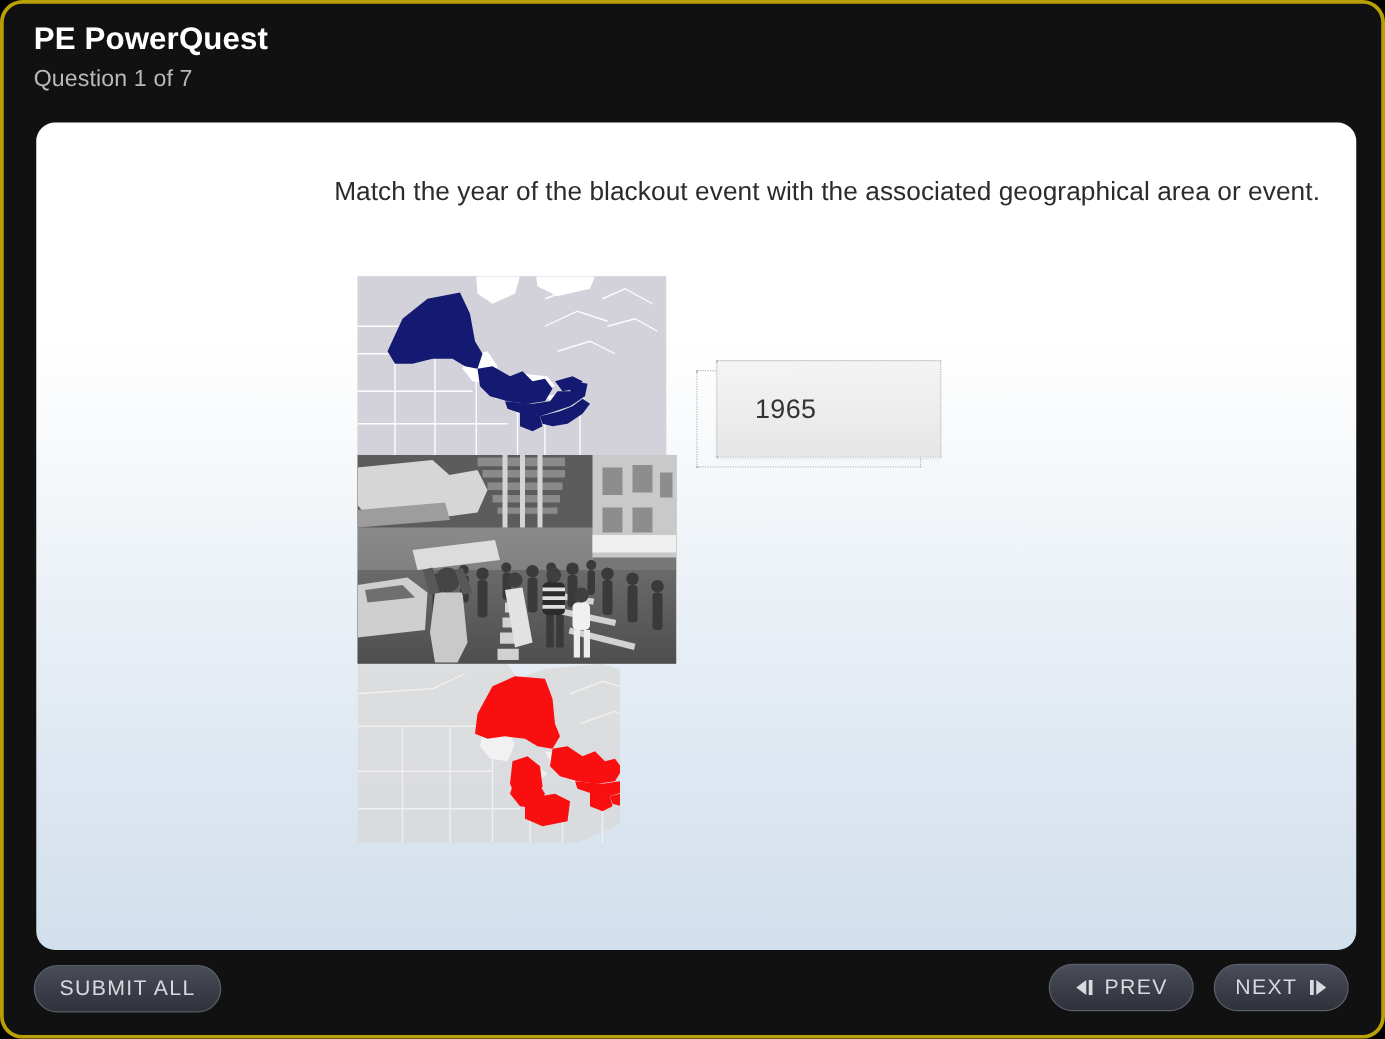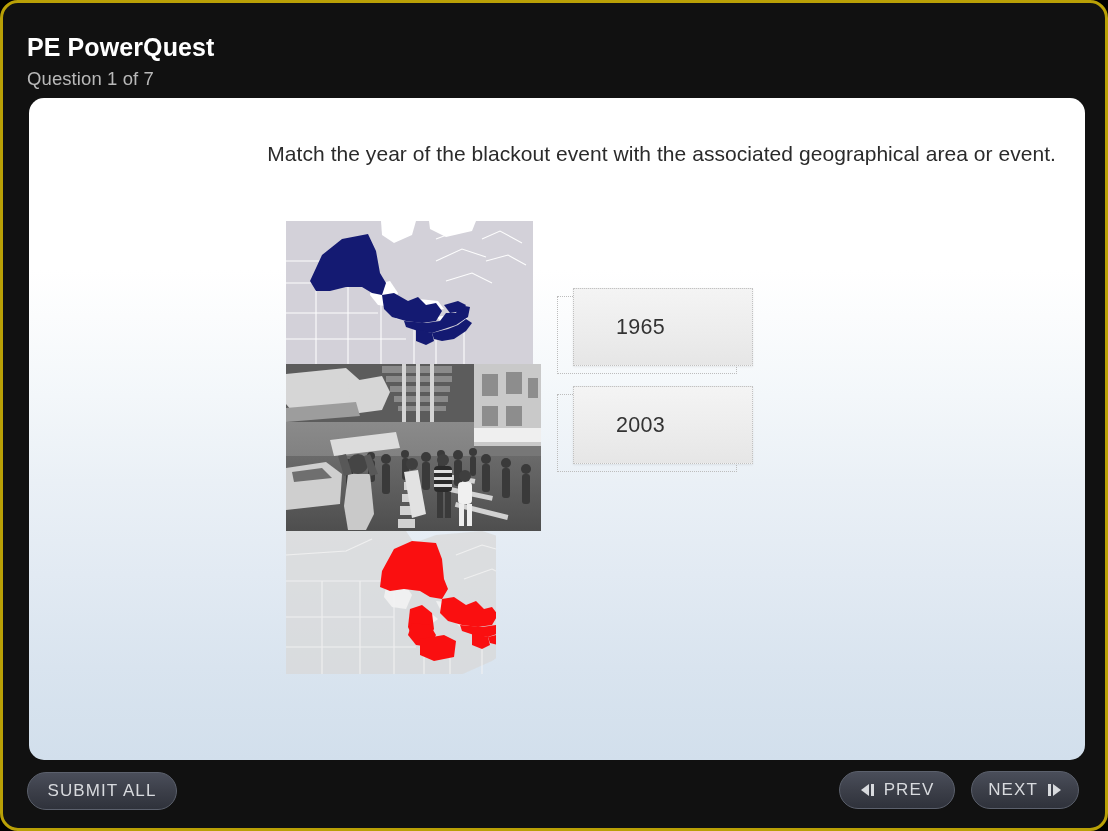--- a/index.html
+++ b/index.html
@@ -22,21 +22,21 @@
     border-radius: 18px;
     overflow: hidden;
   }
 
   
   #header {
     position: absolute;
     left: 0; top: 0;
     width: 100%;
     height: 92px;
-    padding: 28px 0 0 24px;
+    padding: 12px 0 0 24px;
   }
   #app-title {
     font-size: 25px;
     font-weight: bold;
     color: #ffffff;
     letter-spacing: 0.1px;
     line-height: 32px;
   }
   #question-counter {
     font-size: 18.5px;
@@ -132,21 +132,21 @@
     position: absolute;
     left: 16px;
     top: 0px;
     width: 180px;
     height: 78px;
     border: 1px dotted #c2c2c2;
     background: linear-gradient(to bottom, #f4f4f4 0%, #ededed 52%, #e6e6e6 100%);
     box-shadow: 0 1px 2px rgba(0,0,0,0.07);
     display: flex;
     align-items: center;
-    padding-left: 42px;
+    padding-left: 30px;
   }
   .answer-tile-label {
     font-size: 21.5px;
     color: #333333;
     letter-spacing: 0.3px;
   }
 
   
   #footer {
     position: absolute;
@@ -419,26 +419,20 @@
     <div id="answer-column">
 
       <div class="answer-group">
         <div class="drop-zone"></div>
         <div class="answer-tile">
           <span class="answer-tile-label">1965</span>
         </div>
       </div>
 
 
-      <div class="answer-group">
-        <div class="drop-zone"></div>
-        <div class="answer-tile">
-          <span class="answer-tile-label">2003</span>
-        </div>
-      </div>
 
     </div>
 
   </div>
 
   <div id="footer">
 
     <div class="pill-button" id="submit-all-button">
       <span>SUBMIT ALL</span>
     </div>

